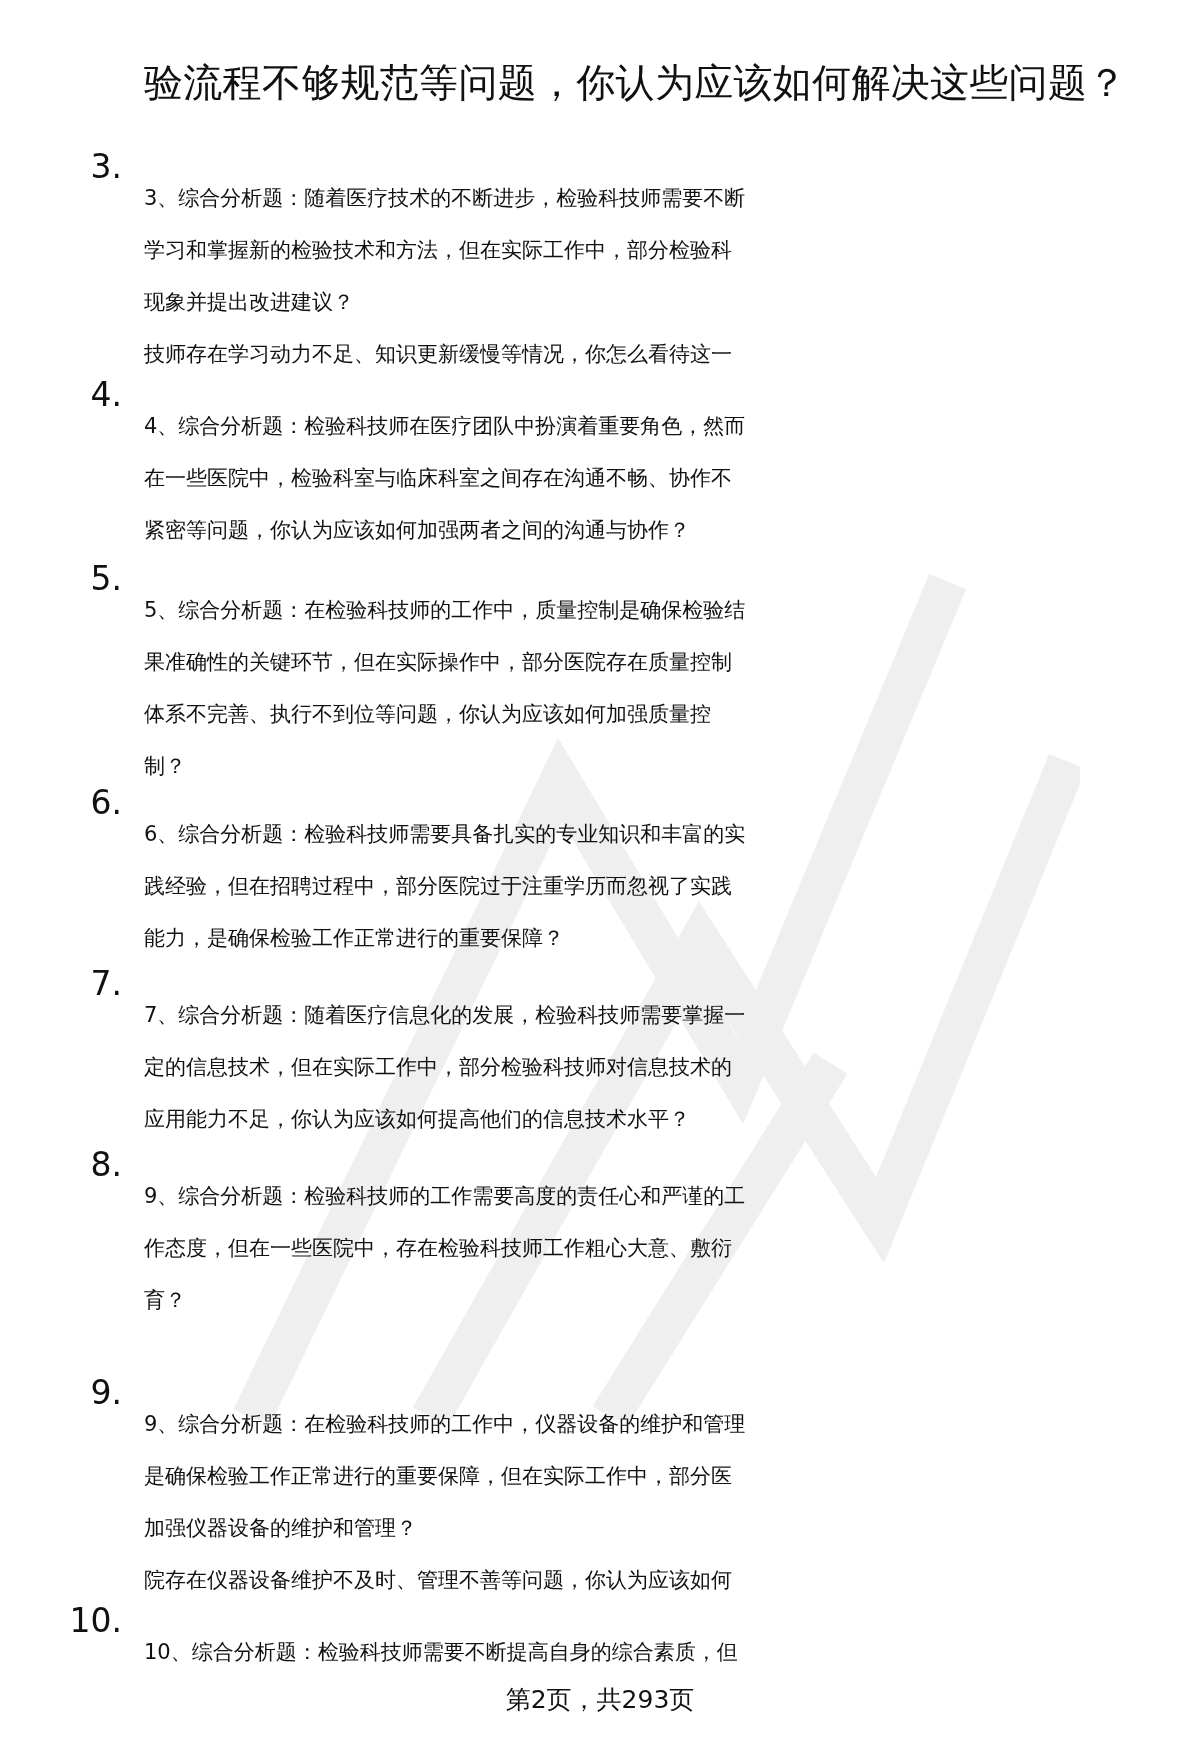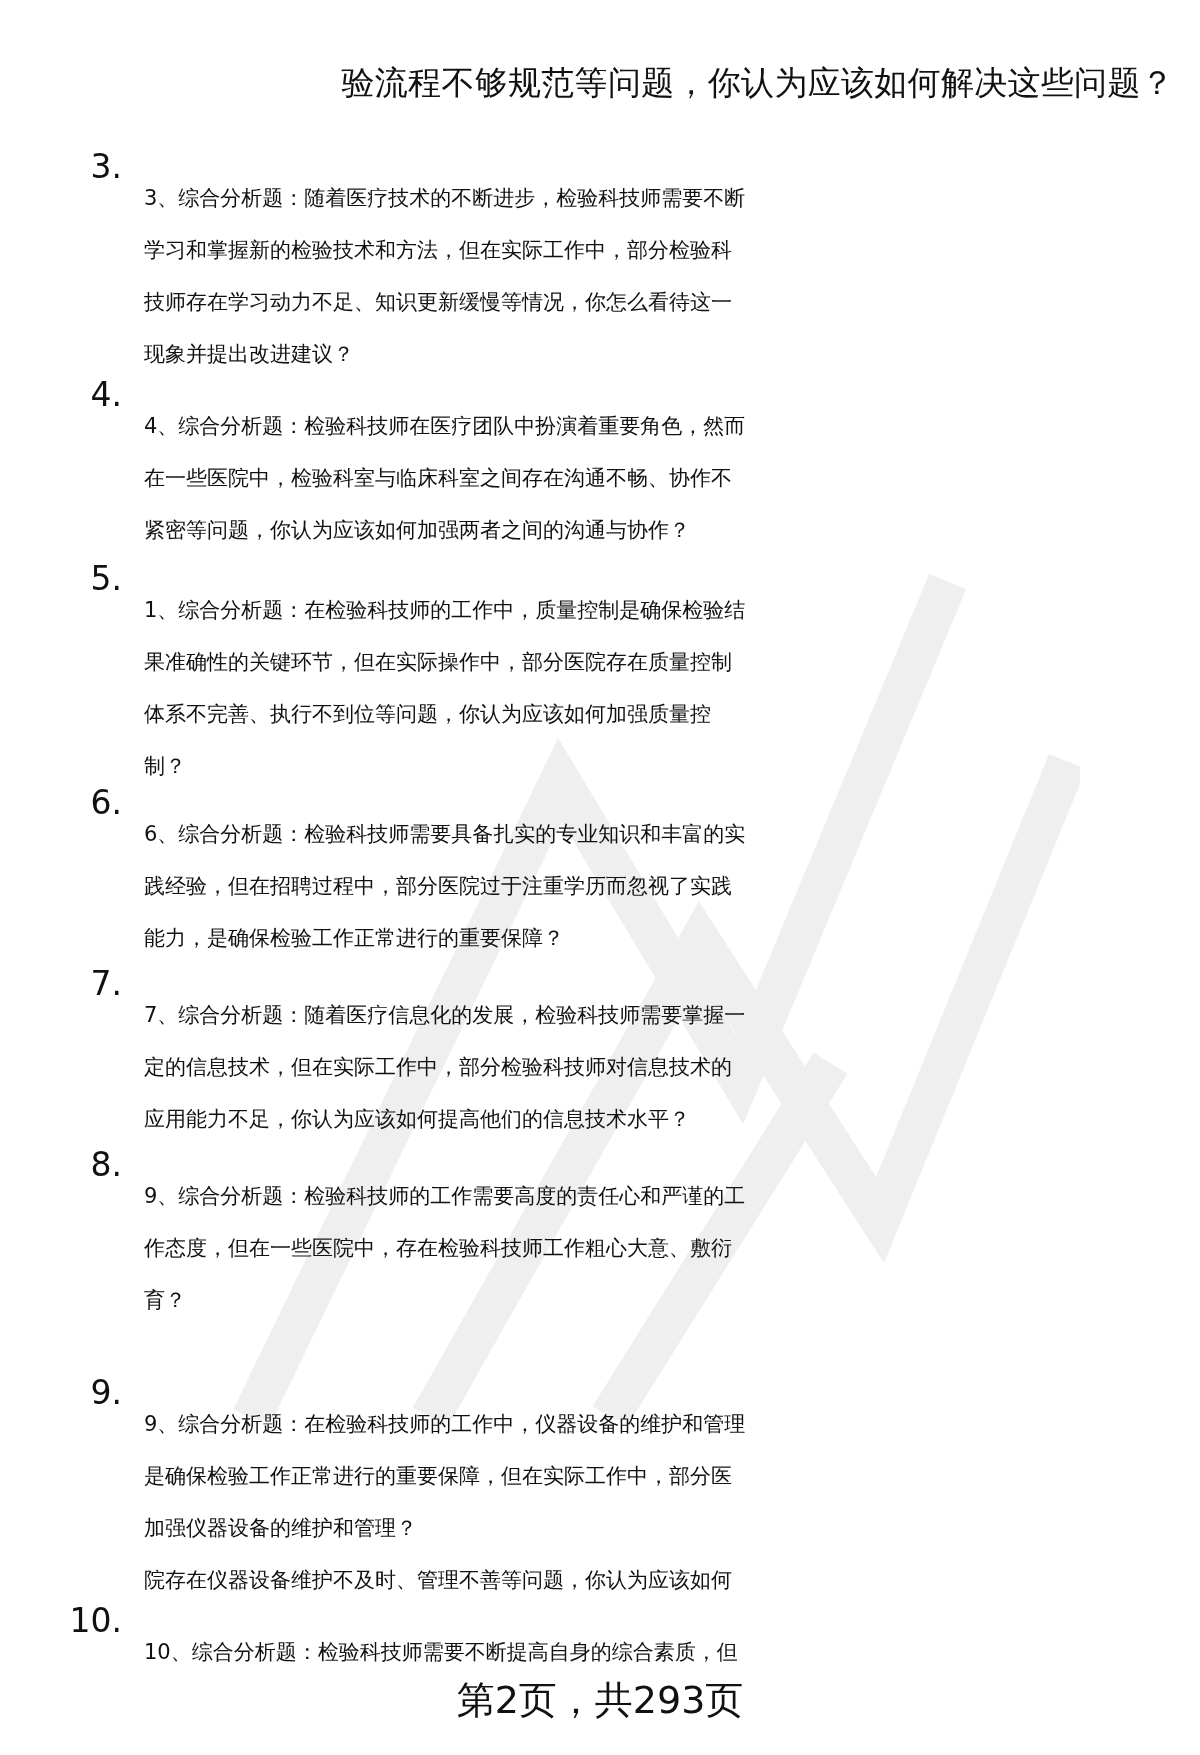--- a/index.html
+++ b/index.html
@@ -7,73 +7,73 @@
     width: 1200px; height: 1755px; position: relative; overflow: hidden;
     font-family: "DejaVu Sans", "Liberation Sans", sans-serif;
     color: #111111;
   }
   .watermark {
     position: absolute; left: 180px; top: 520px; width: 900px; height: 900px;
     pointer-events: none; opacity: 0.06;
   }
   .line {
     position: absolute; left: 144px; width: 1030px;
-    font-size: 33px; line-height: 52px; white-space: nowrap; letter-spacing: 0.3px; text-align: right;
+    font-size: 39px; line-height: 52px; white-space: nowrap; letter-spacing: 0.3px;
   }
   .item { position: absolute; left: 0; width: 1200px; }
   .item .num {
     position: absolute; width: 122px; text-align: right;
     font-size: 33px; line-height: 52px; left: 0;
   }
   .item .text {
     position: absolute; left: 144px; width: 1025px;
     font-size: 21px; line-height: 52px; margin-top: 31px;
   }
   .item .text span { display: block; white-space: nowrap; }
   .footer {
     position: absolute; left: 0; width: 1200px; top: 1680px;
-    text-align: center; font-size: 38px; line-height: 40px;
+    text-align: center; font-size: 25px; line-height: 40px;
   }
 </style>
 </head>
 <body>
 
 <svg class="watermark" viewBox="0 0 900 900">
   <g fill="none" stroke="#000" stroke-width="40" stroke-linecap="square">
     <polyline points="80,880 380,260 560,560 760,80"></polyline>
     <polyline points="260,880 520,420 700,700 880,260"></polyline>
     <polyline points="440,880 640,560"></polyline>
   </g>
 </svg>
 
 <div class="line" style="top:57px;">验流程不够规范等问题，你认为应该如何解决这些问题？</div>
 
 <div class="item" style="top:141px;">
   <div class="num">3.</div>
   <div class="text">
     <span>3、综合分析题：随着医疗技术的不断进步，检验科技师需要不断</span>
     <span>学习和掌握新的检验技术和方法，但在实际工作中，部分检验科</span>
+    <span>现象并提出改进建议？</span>
     <span>技师存在学习动力不足、知识更新缓慢等情况，你怎么看待这一</span>
-    <span>现象并提出改进建议？</span>
   </div>
 </div>
 
 <div class="item" style="top:369px;">
   <div class="num">4.</div>
   <div class="text">
     <span>4、综合分析题：检验科技师在医疗团队中扮演着重要角色，然而</span>
     <span>在一些医院中，检验科室与临床科室之间存在沟通不畅、协作不</span>
     <span>紧密等问题，你认为应该如何加强两者之间的沟通与协作？</span>
   </div>
 </div>
 
 <div class="item" style="top:553px;">
   <div class="num">5.</div>
   <div class="text">
-    <span>1、综合分析题：在检验科技师的工作中，质量控制是确保检验结</span>
+    <span>5、综合分析题：在检验科技师的工作中，质量控制是确保检验结</span>
     <span>果准确性的关键环节，但在实际操作中，部分医院存在质量控制</span>
     <span>体系不完善、执行不到位等问题，你认为应该如何加强质量控</span>
     <span>制？</span>
   </div>
 </div>
 
 <div class="item" style="top:777px;">
   <div class="num">6.</div>
   <div class="text">
     <span>6、综合分析题：检验科技师需要具备扎实的专业知识和丰富的实</span>

